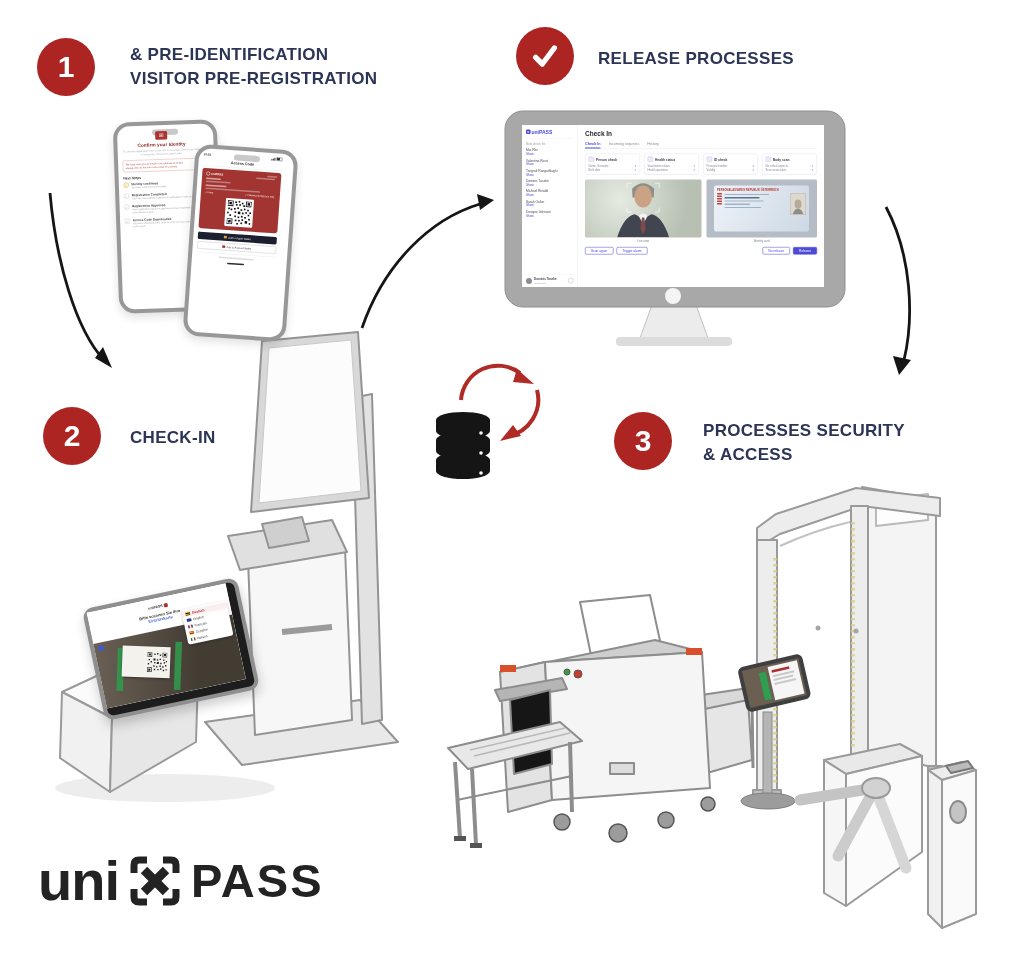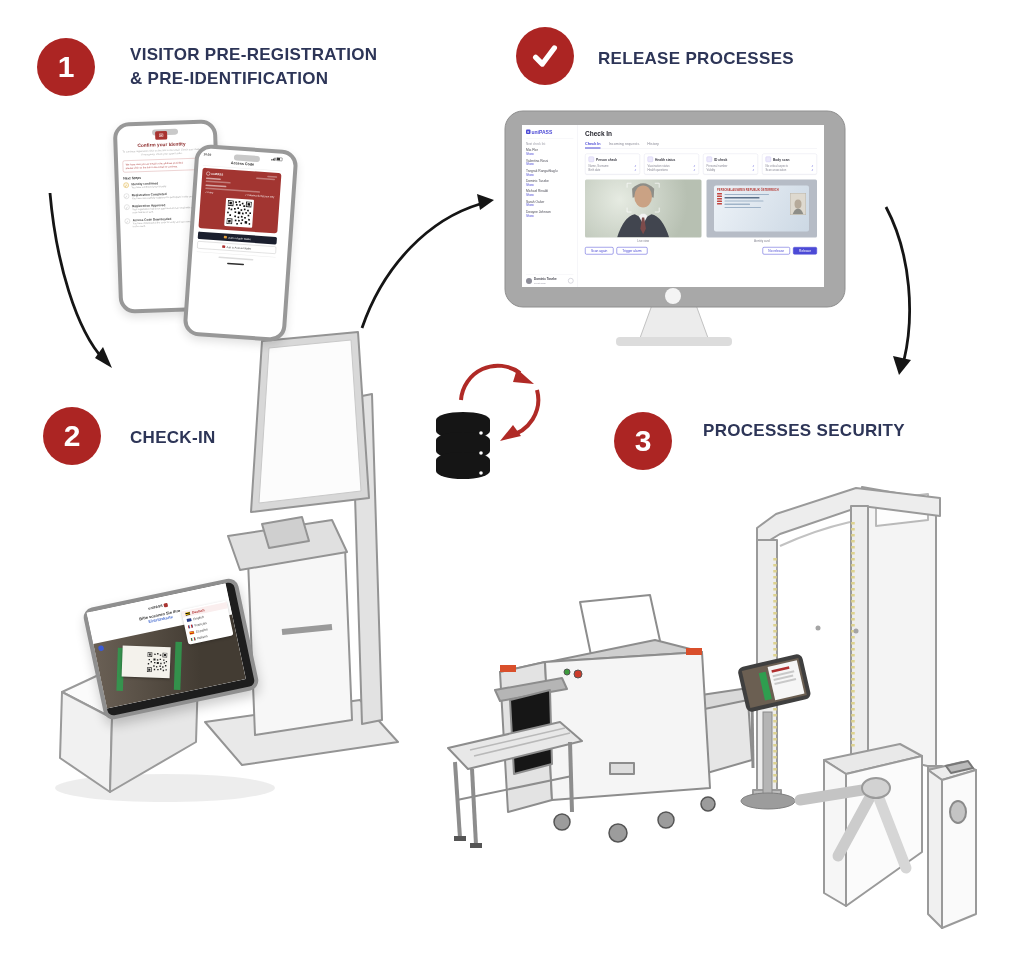--- a/index.html
+++ b/index.html
@@ -266,22 +266,22 @@
       <polygon points="942,780 976,770 976,914 942,928" fill="#fafafa"></polygon>
       <polygon points="946,766 968,761 973,768 951,773" fill="#bbbbbb" stroke="#777"></polygon>
       <ellipse cx="958" cy="812" rx="8" ry="11" fill="#c4c4c4" stroke="#8a8a8a"></ellipse>
     </g>
   </svg>
 
   <div class="abs badge" style="left:37px;top:38px;">
     <span>1</span>
   </div>
   <div class="abs h-title" style="left:130px;top:43px;width:280px;">
+    <div>&amp; PRE-IDENTIFICATION</div>
     <div>VISITOR PRE-REGISTRATION</div>
-    <div>&amp; PRE-IDENTIFICATION</div>
   </div>
 
   <div class="abs phone" style="left:116px;top:121px;width:96px;height:183px;transform:rotate(-2deg);">
     <div class="notch"></div>
     <div class="scale-wrap">
         <div class="pb-screen">
       <div class="mailico">✉</div>
       <div class="pb-title">Confirm your Identity</div>
       <div class="pb-sub">
         <span>To continue registration click on the link in the email.</span>
@@ -609,16 +609,33 @@
     </div>
       </div>
   </div>
 
 
   <div class="abs badge" style="left:614px;top:412px;">
     <span>3</span>
   </div>
   <div class="abs h-title" style="left:703px;top:419px;width:240px;">
     <div>PROCESSES SECURITY</div>
-  </div>
-
+    <div>&amp; ACCESS</div>
+  </div>
+
+  <div class="abs logo" style="left:38px;top:852px;">
+    <span class="pre">uni</span>
+    <svg width="58" height="58" viewBox="0 0 58 58">
+      <g stroke="#232323" stroke-width="7" fill="none">
+        <path d="M8,21 V13 Q8,8 13,8 H21"></path>
+        <path d="M37,8 H45 Q50,8 50,13 V21"></path>
+        <path d="M50,37 V45 Q50,50 45,50 H37"></path>
+        <path d="M21,50 H13 Q8,50 8,45 V37"></path>
+      </g>
+      <g stroke="#232323" stroke-width="9" stroke-linecap="butt">
+        <line x1="18" y1="18" x2="40" y2="40"></line>
+        <line x1="40" y1="18" x2="18" y2="40"></line>
+      </g>
+    </svg>
+    <span class="post">PASS</span>
+  </div>
 
 </div>
 
 </body></html>

